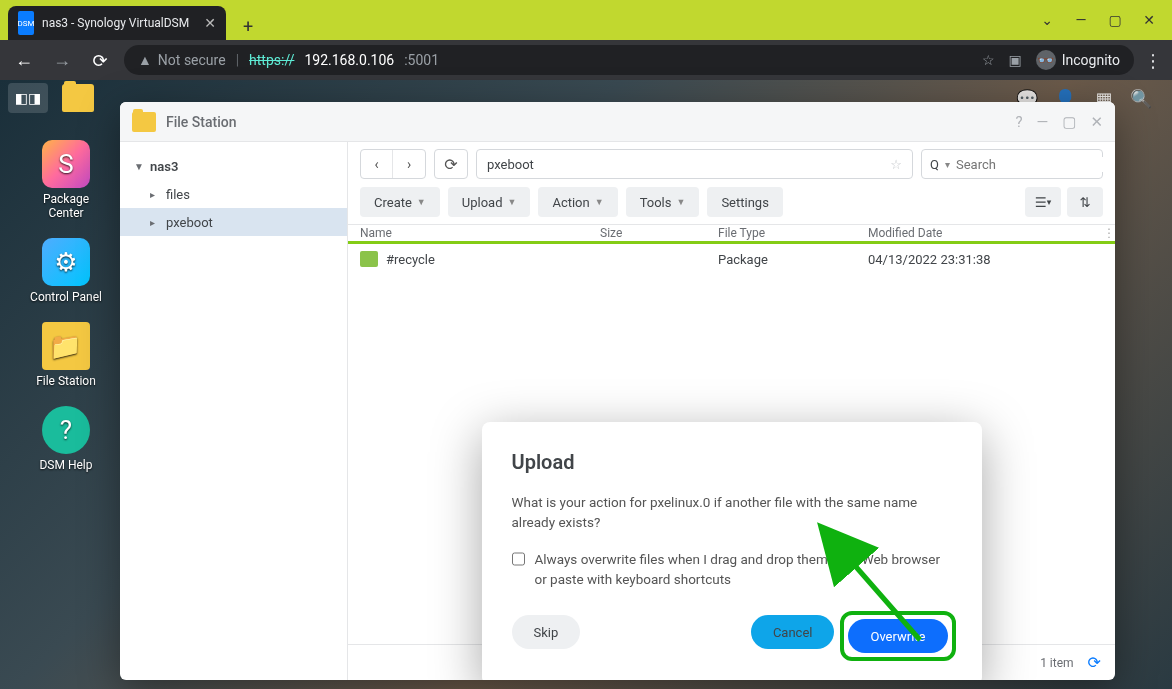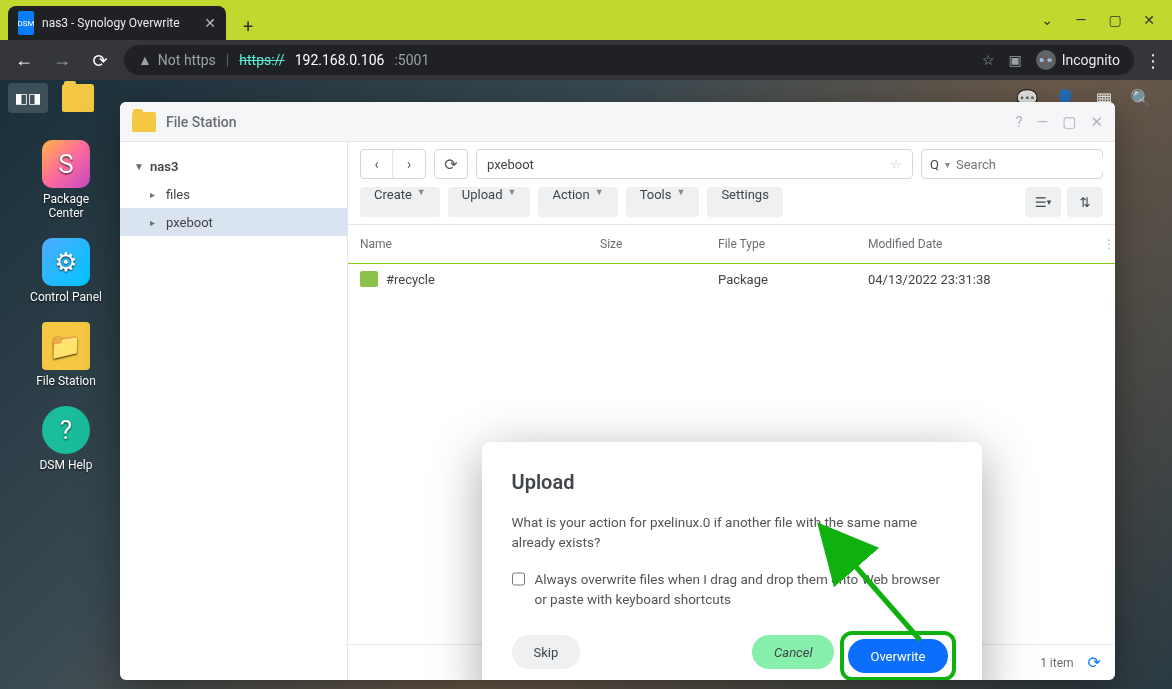--- a/index.html
+++ b/index.html
@@ -68,26 +68,26 @@
 .navpill button{width:32px;height:100%;background:none;border:none;color:#555;font-size:14px;border-right:1px solid #e5e6e8;}
 .navpill button:last-child{border-right:none;}
 .refresh-pill { width:34px; height:30px; border:1px solid #d5d8dc; border-radius:4px; background:#fff;display:flex;align-items:center;justify-content:center;color:#555;}
 .pathbox { flex:1; height:30px; border:1px solid #d5d8dc; border-radius:4px; display:flex;align-items:center;padding:0 10px;font-size:13px;color:#414549;}
 .pathbox .star{margin-left:auto;color:#c5c8cc;}
 .searchbox { width:182px; height:30px; border:1px solid #d5d8dc; border-radius:4px; display:flex;align-items:center;padding:0 8px;font-size:13px;color:#414549;gap:6px;}
 .searchbox input{border:none;outline:none;flex:1;font-size:13px;}
 .searchbox .sdd{color:#888;font-size:10px;}
 
 .fs-toolbar2 { height:38px; display:flex; align-items:center; padding:0 12px 6px; gap:8px;}
-.dsm-btn { height:30px; padding:0 14px; background:#eef0f2; border:none; border-radius:4px; font-size:13px; color:#414549; display:flex;gap:5px;cursor:pointer;}
+.dsm-btn { height:30px; padding:0 14px; background:#eef0f2; border:none; border-radius:4px; font-size:13px; color:#414549; display:flex;align-items:center;gap:5px;cursor:pointer;}
 .dsm-btn .caret{font-size:9px;color:#888;}
 .view-toggle{margin-left:auto;display:flex;gap:6px;}
 .vt-btn{height:30px;width:36px;background:#eef0f2;border:none;border-radius:4px;display:flex;align-items:center;justify-content:center;color:#414549;}
 
-.fs-columns { height:40px; border-top:1px solid #e5e6e8;border-bottom:1px solid #84cc16; display:flex; font-size:12px; color:#6a6d72; align-items:center;}
+.fs-columns { height:20px; border-top:1px solid #e5e6e8;border-bottom:3px solid #84cc16; display:flex; font-size:12px; color:#6a6d72; align-items:center;}
 .col{padding:0 12px;}
 .col-name{width:240px;}
 .col-size{width:118px;}
 .col-type{width:150px;}
 .col-date{flex:1;}
 .col-menu{width:24px;text-align:center;color:#aaa;}
 
 .fs-rows { flex:1; position:relative; font-size:13px; color:#414549;}
 .row { height:30px; display:flex; align-items:center;}
 .row .col-name{display:flex;align-items:center;gap:8px;}
@@ -99,55 +99,55 @@
 
 .modal-backdrop { position:absolute; left:0; right:0; top:108px; bottom:36px; display:flex; align-items:flex-start; justify-content:center; padding-top:70px;}
 .modal { width:500px; background:#fff; border-radius:8px; box-shadow:0 12px 50px rgba(0,0,0,0.35); padding:28px 30px; }
 .modal h2{font-size:20px;color:#414549;font-weight:600;margin-bottom:18px;}
 .modal p{font-size:13.5px;color:#555;line-height:1.5;margin-bottom:16px;}
 .modal-check{display:flex;gap:10px;font-size:13.5px;color:#555;line-height:1.5;}
 .modal-check input{width:16px;height:16px;margin-top:2px;}
 .modal-actions{display:flex;margin-top:26px;gap:10px;}
 .mbtn{height:34px;padding:0 22px;border:none;border-radius:17px;font-size:13px;cursor:pointer;}
 .mbtn-skip{background:#eef0f2;color:#414549;}
-.mbtn-cancel{background:#86efac;color:#414549;margin-left:auto;font-style:italic;}
+.mbtn-cancel{background:#0ea5e9;color:#414549;margin-left:auto;}
 .mbtn-overwrite{background:#0d6efd;color:#fff;}
 .hl{outline:4px solid #0fb10f;border-radius:8px;padding:4px;text-decoration:underline;}
 
 
 .arrow-svg{position:absolute;left:720px;top:390px;pointer-events:none;}
 </style>
 </head>
 <body>
 
 <div class="browser-titlebar">
   <div class="tab-strip">
     <div class="tab">
       <div class="tab-favicon">DSM</div>
-      <span>nas3 - Synology Overwrite</span>
+      <span>nas3 - Synology VirtualDSM</span>
       <span class="tab-close">✕</span>
     </div>
     <div class="tab-add">+</div>
   </div>
   <div class="window-controls">
     <span class="wc">⌄</span>
     <span class="wc">—</span>
     <span class="wc">▢</span>
     <span class="wc">✕</span>
   </div>
 </div>
 
 <div class="browser-toolbar">
   <div class="nav-btn active">←</div>
   <div class="nav-btn">→</div>
   <div class="nav-btn active">⟳</div>
   <div class="omni">
     <span class="insecure">
       <span>▲</span>
-      <span>Not https</span>
+      <span>Not secure</span>
     </span>
     <span class="omni-sep">|</span>
     <span class="url-struck">https://</span>
       <span class="url-path">192.168.0.106</span>
       <span class="url-tail">:5001</span>
     <div class="omni-right">
       <span>☆</span>
       <span>▣</span>
       <span class="incog">
         <span class="incog-badge">👓</span>

